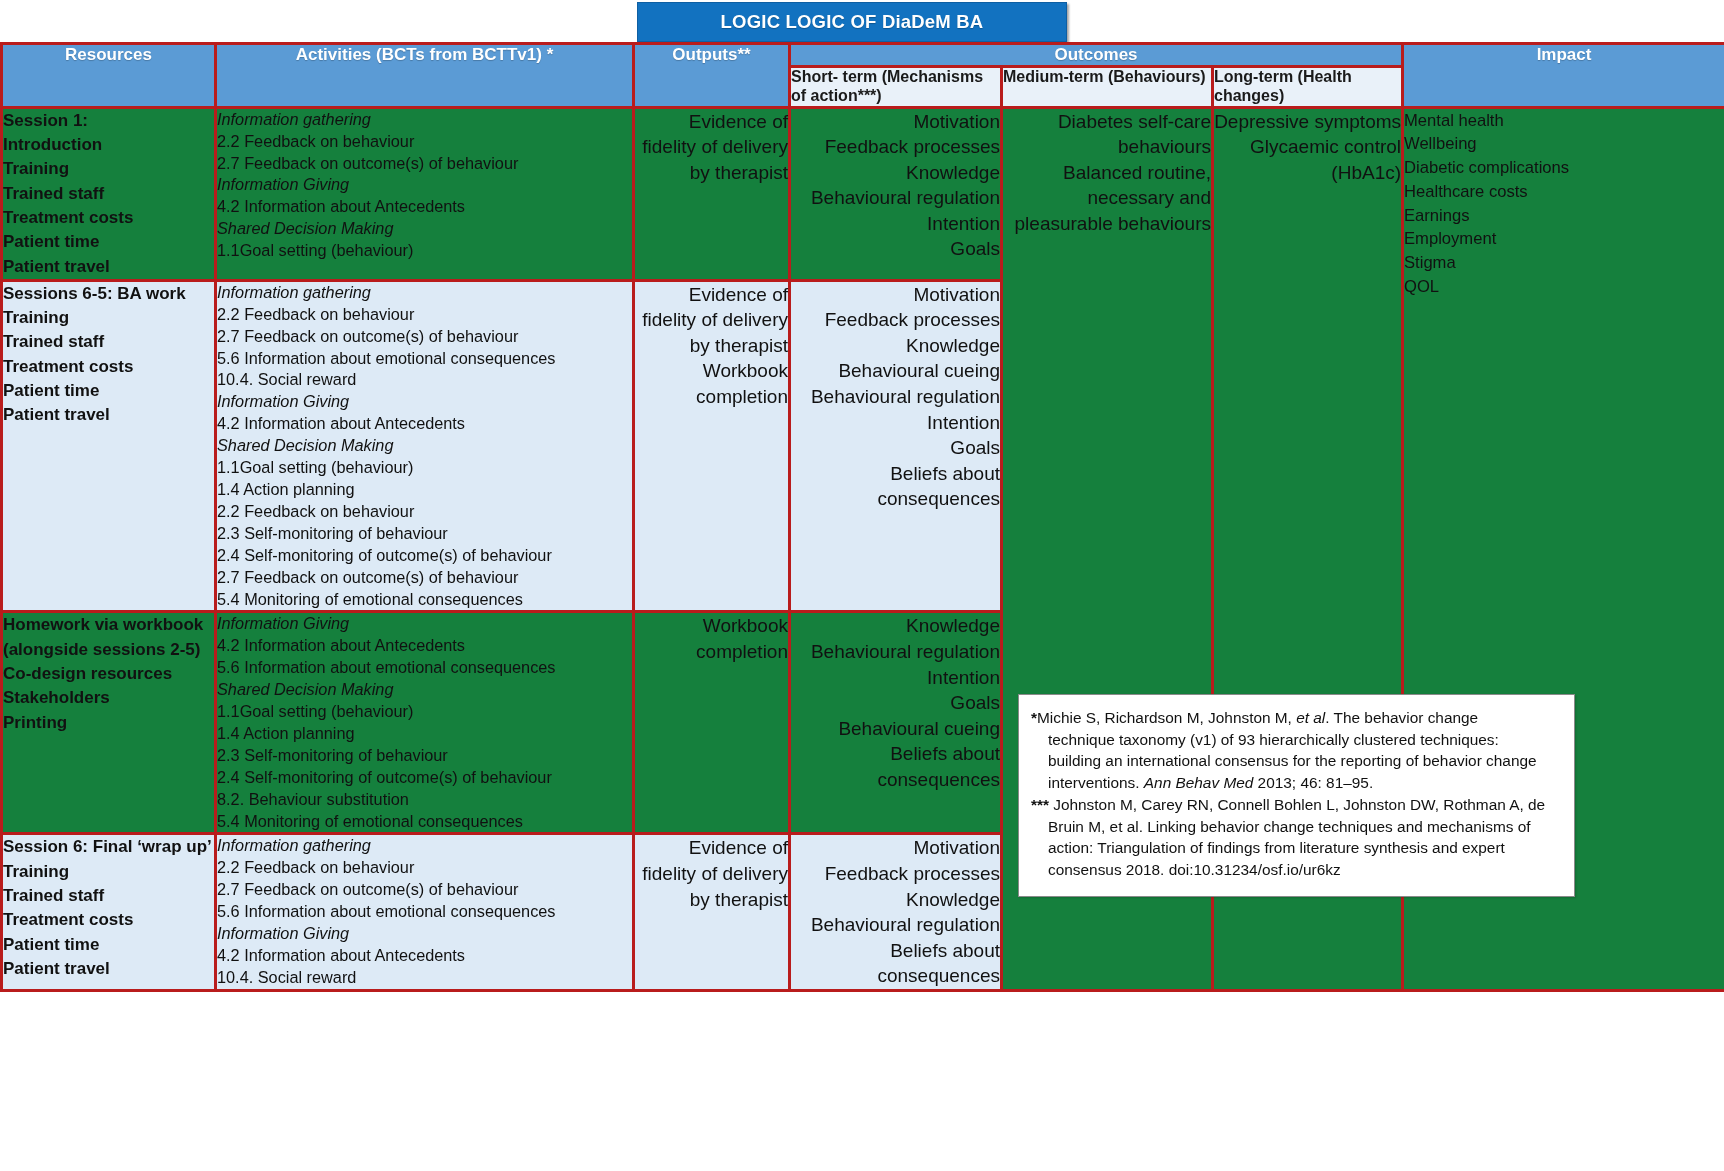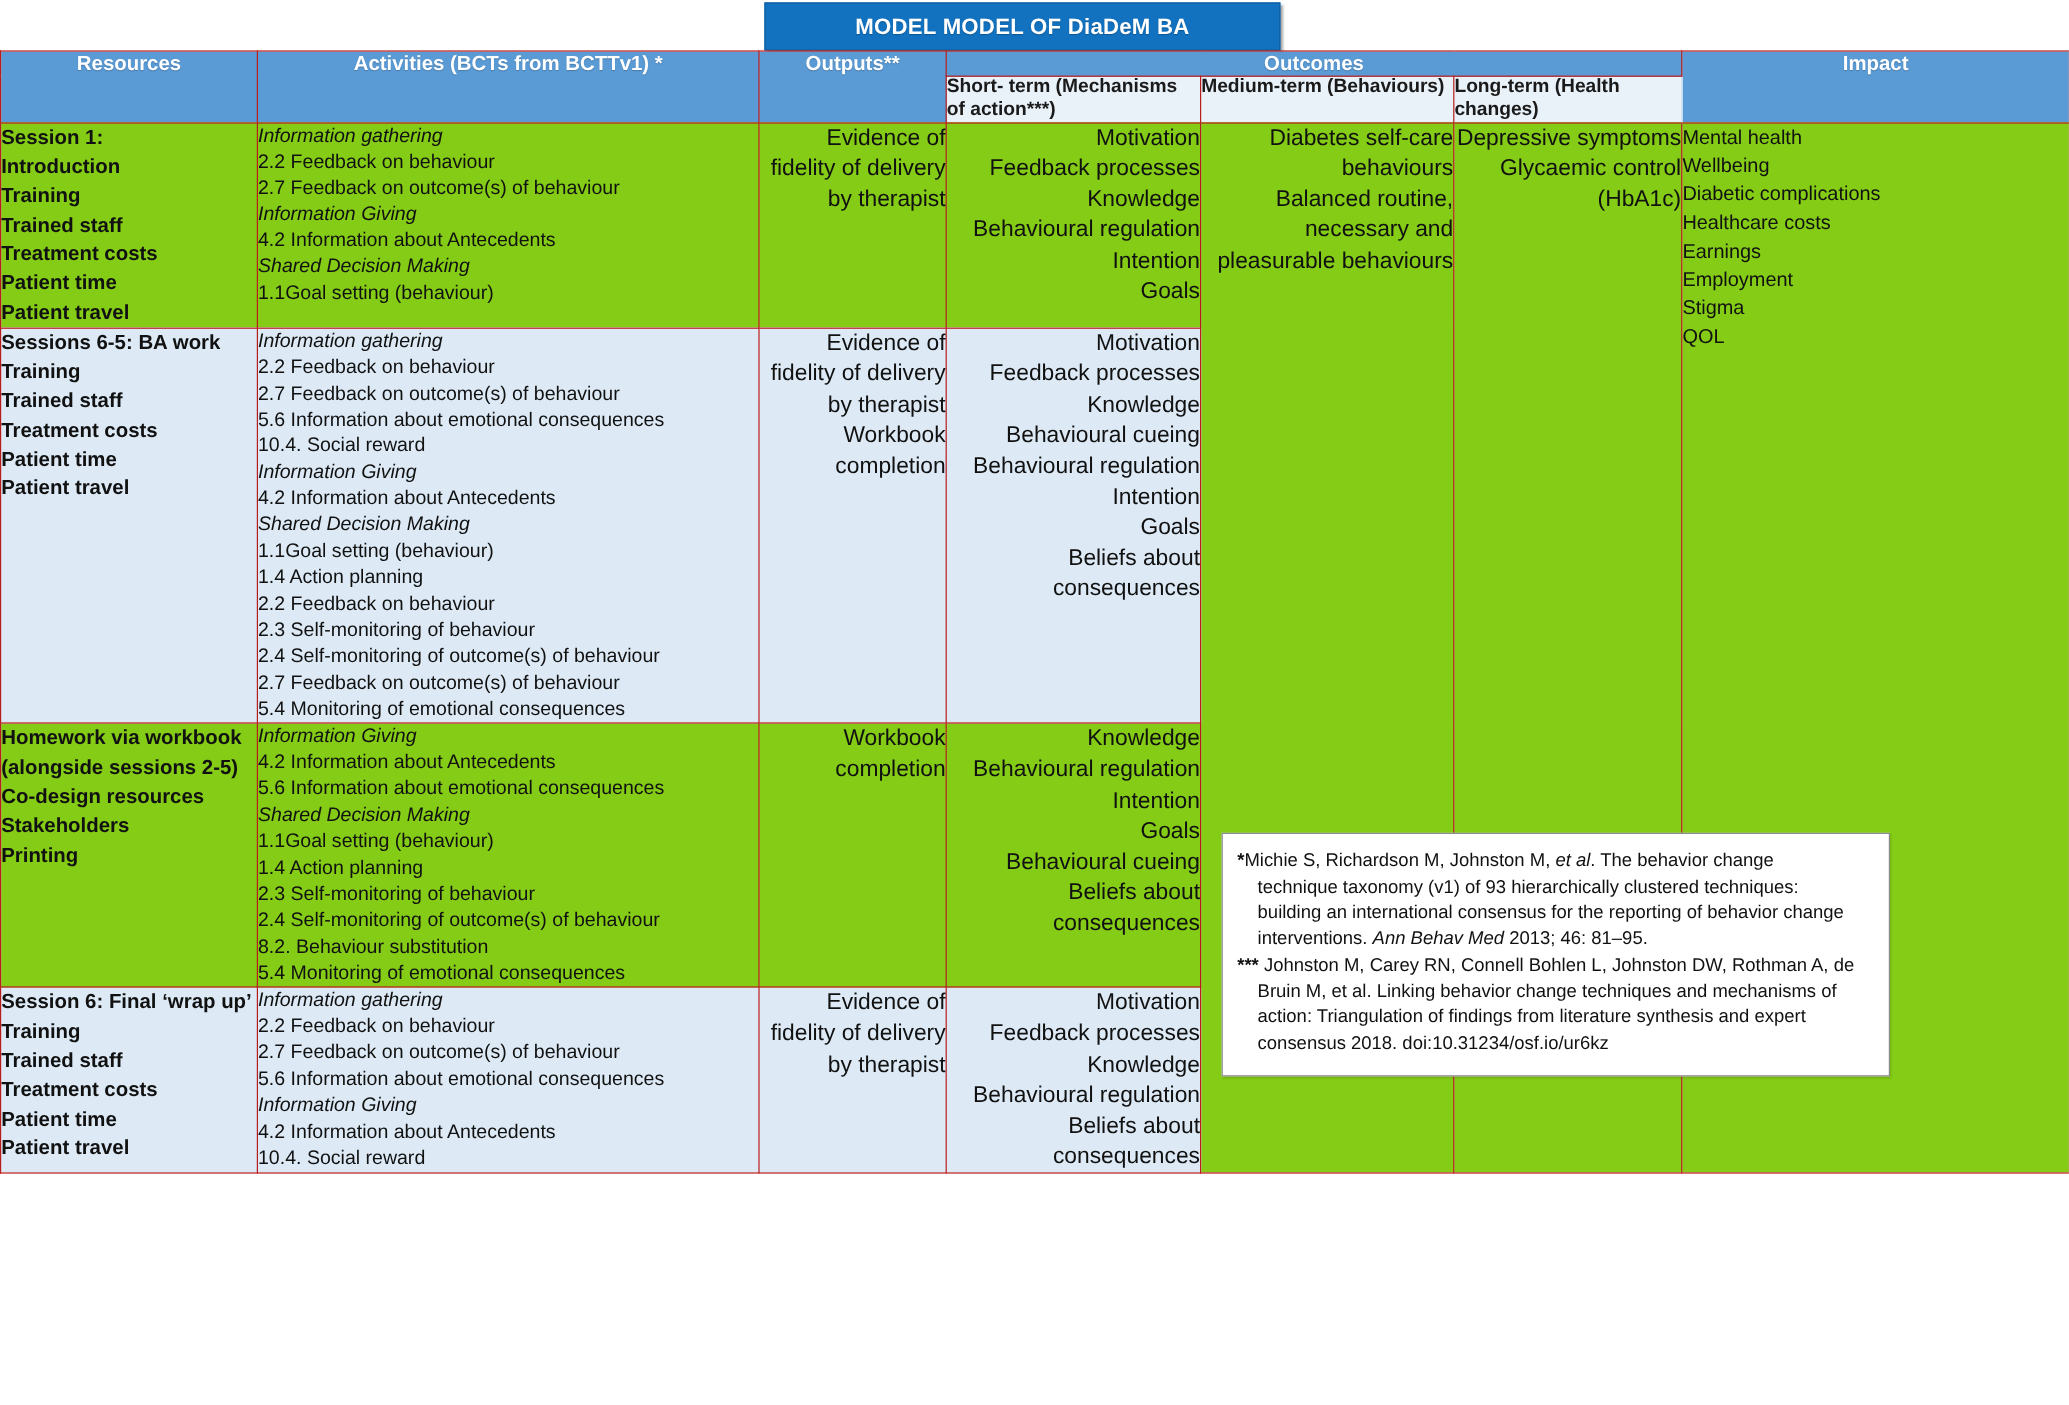--- a/index.html
+++ b/index.html
@@ -29,21 +29,21 @@
 
   
   table.lm{
     position:absolute;left:0;top:42px;
     width:1724px;
     border-collapse:collapse;
     table-layout:fixed;
   }
   table.lm td, table.lm th{
     vertical-align:top;
-    border:1px solid #b91c1c;
+    border:3px solid #b91c1c;
     padding:0;
   }
   
   .hband{
     background:#5b9bd5;
     color:#ffffff;
     text-align:center;
     font-weight:bold;
     font-size:17px;
     padding:6px 4px 7px 4px;
@@ -58,21 +58,21 @@
     font-weight:bold;
     font-size:16px;
     line-height:1.18;
     padding:6px 8px 8px 8px;
     border:1px solid #b9cfe4;
   }
 
   
   .cell{padding:8px 10px 10px 10px;font-size:16.5px;line-height:1.32;}
   tr.alt > td{background:#ddeaf6;}
-  tr.plain > td{background:#84cc16;}
+  tr.plain > td{background:#15803d;}
 
   .res{font-weight:bold;font-size:17px;line-height:1.43;}
   .act{font-size:16.3px;line-height:1.345;}
   .act .grp{font-weight:normal;font-style:italic;}
   .out{font-size:19px;line-height:1.345;text-align:right;}
   .imp{font-size:16.6px;line-height:1.43;}
 
   .ln{display:block;white-space:normal;}
 
   
@@ -100,21 +100,21 @@
   }
   .fnitem{display:block;padding-left:17px;text-indent:-17px;margin-bottom:1px;}
   .fnbox i{font-style:italic;}
 </style>
 </head>
 <body>
 
 <div class="sheet">
 
   <div class="title-bar">
-    <span class="t">MODEL MODEL OF DiaDeM BA</span>
+    <span class="t">LOGIC LOGIC OF DiaDeM BA</span>
   </div>
 
   <table class="lm">
     <colgroup>
       <col class="c-res">
         <col class="c-act">
         <col class="c-outp">
       <col class="c-short">
         <col class="c-med">
         <col class="c-long">

